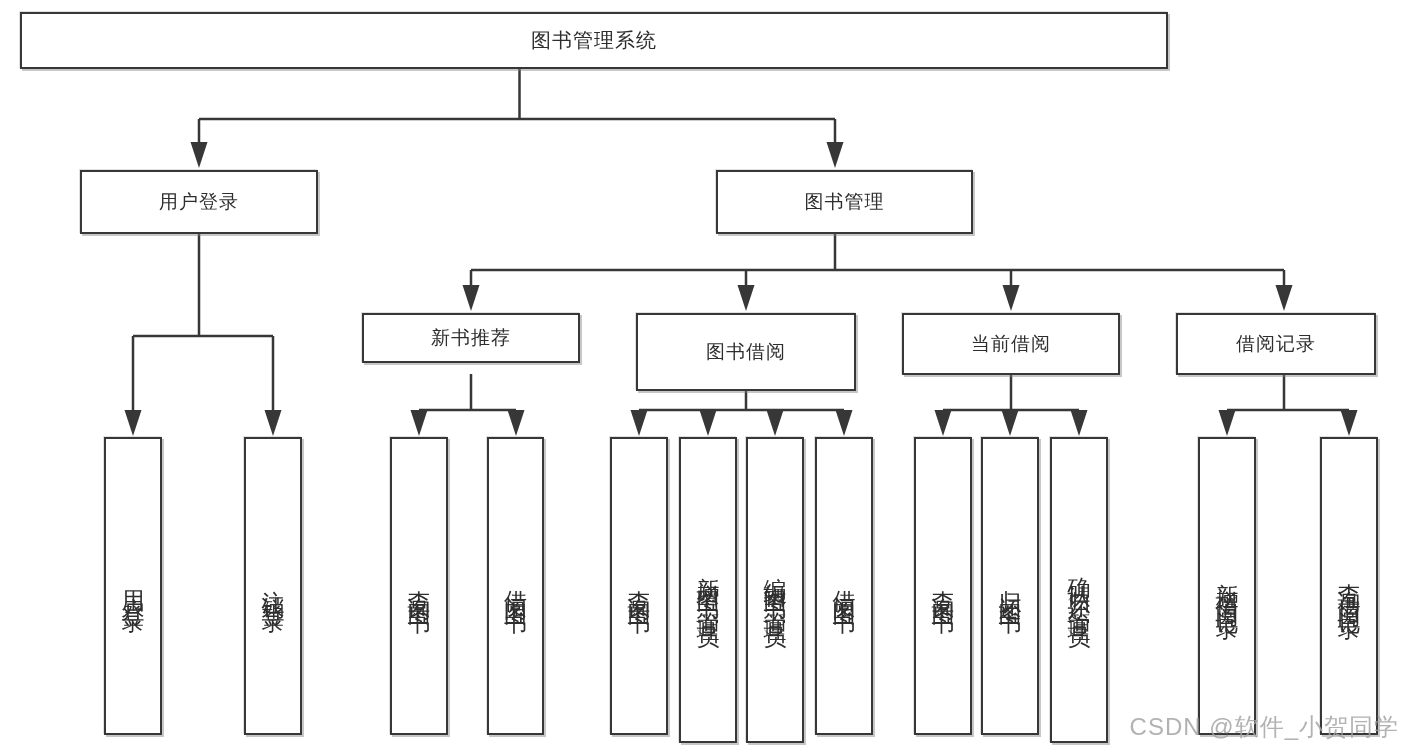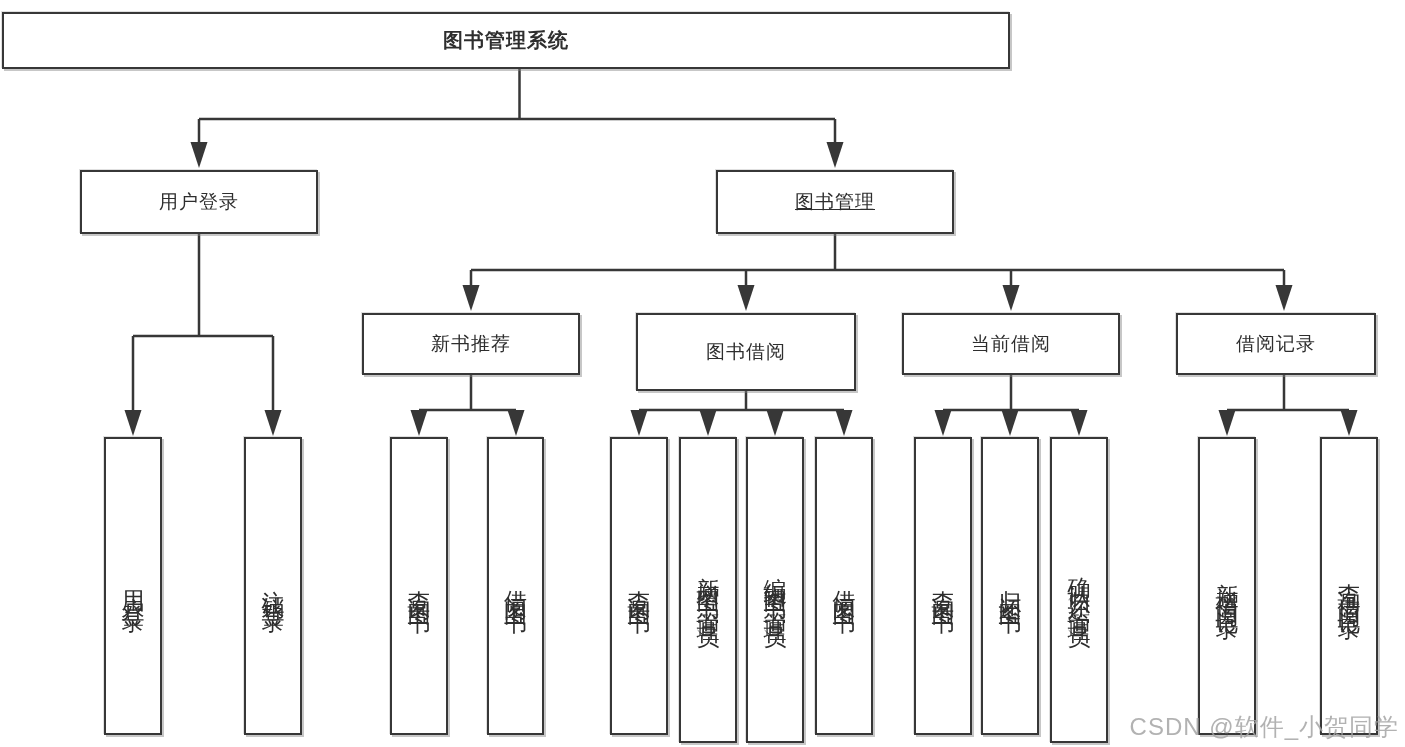--- a/index.html
+++ b/index.html
@@ -89,32 +89,32 @@
       <use href="#arrow" transform="translate(775,436)"></use>
       <use href="#arrow" transform="translate(844,436)"></use>
       <use href="#arrow" transform="translate(943,436)"></use>
       <use href="#arrow" transform="translate(1010,436)"></use>
       <use href="#arrow" transform="translate(1079,436)"></use>
       <use href="#arrow" transform="translate(1227,436)"></use>
       <use href="#arrow" transform="translate(1349,436)"></use>
     </g>
   </svg>
 
-  <div class="node hbox root" style="left:2px; top:12px; width:1008px; height:57px;font-weight:bold;">
+  <div class="node hbox root" style="left:20px; top:12px; width:1148px; height:57px;">
     <span>图书管理系统</span>
   </div>
 
   <div class="node hbox" style="left:80px; top:170px; width:238px; height:64px;">
     <span>用户登录</span>
   </div>
-  <div class="node hbox" style="left:716px; top:170px; width:238px; height:64px;text-decoration:underline;">
+  <div class="node hbox" style="left:716px; top:170px; width:257px; height:64px;">
     <span>图书管理</span>
   </div>
 
-  <div class="node hbox" style="left:362px; top:313px; width:218px; height:62px;">
+  <div class="node hbox" style="left:362px; top:313px; width:218px; height:50px;">
     <span>新书推荐</span>
   </div>
   <div class="node hbox" style="left:636px; top:313px; width:220px; height:78px;">
     <span>图书借阅</span>
   </div>
   <div class="node hbox" style="left:902px; top:313px; width:218px; height:62px;text-align:center;">
     <span>当前借阅</span>
   </div>
   <div class="node hbox" style="left:1176px; top:313px; width:200px; height:62px;">
     <span>借阅记录</span>

